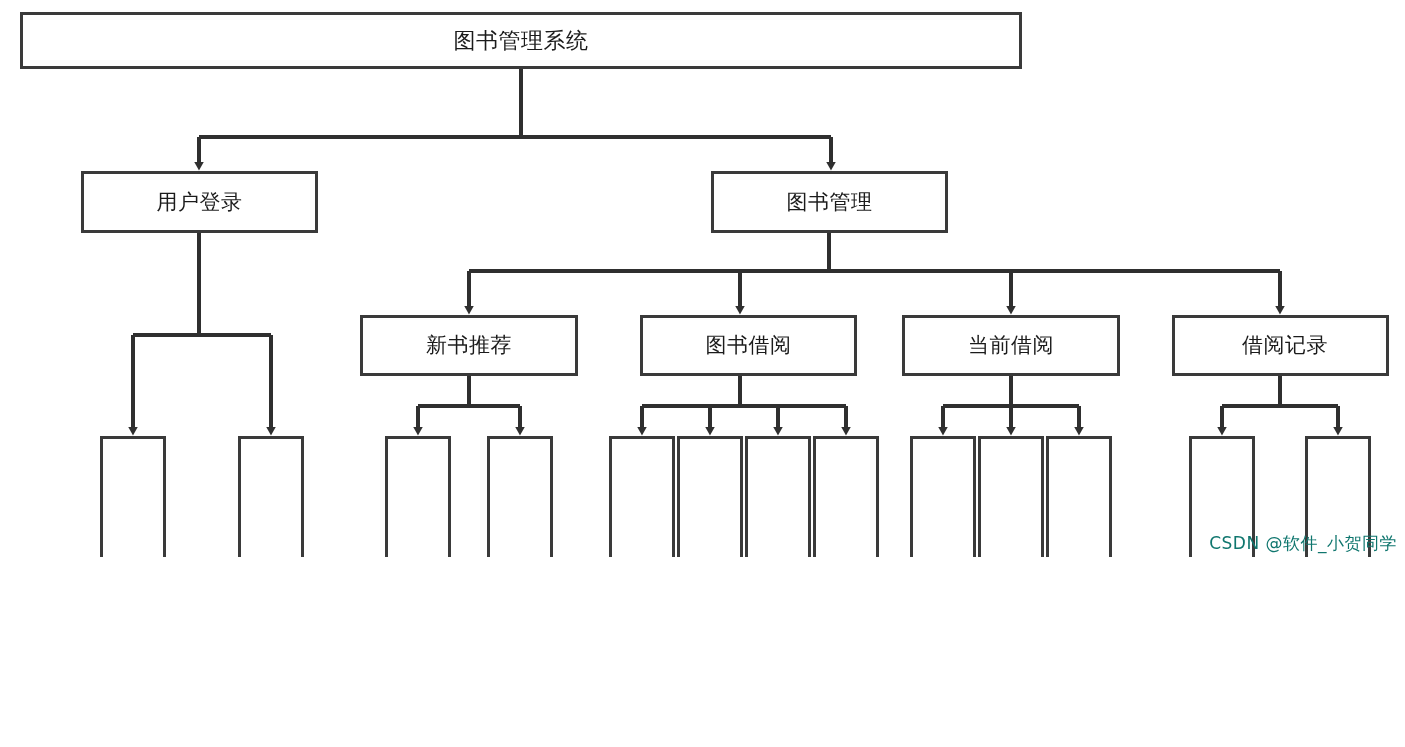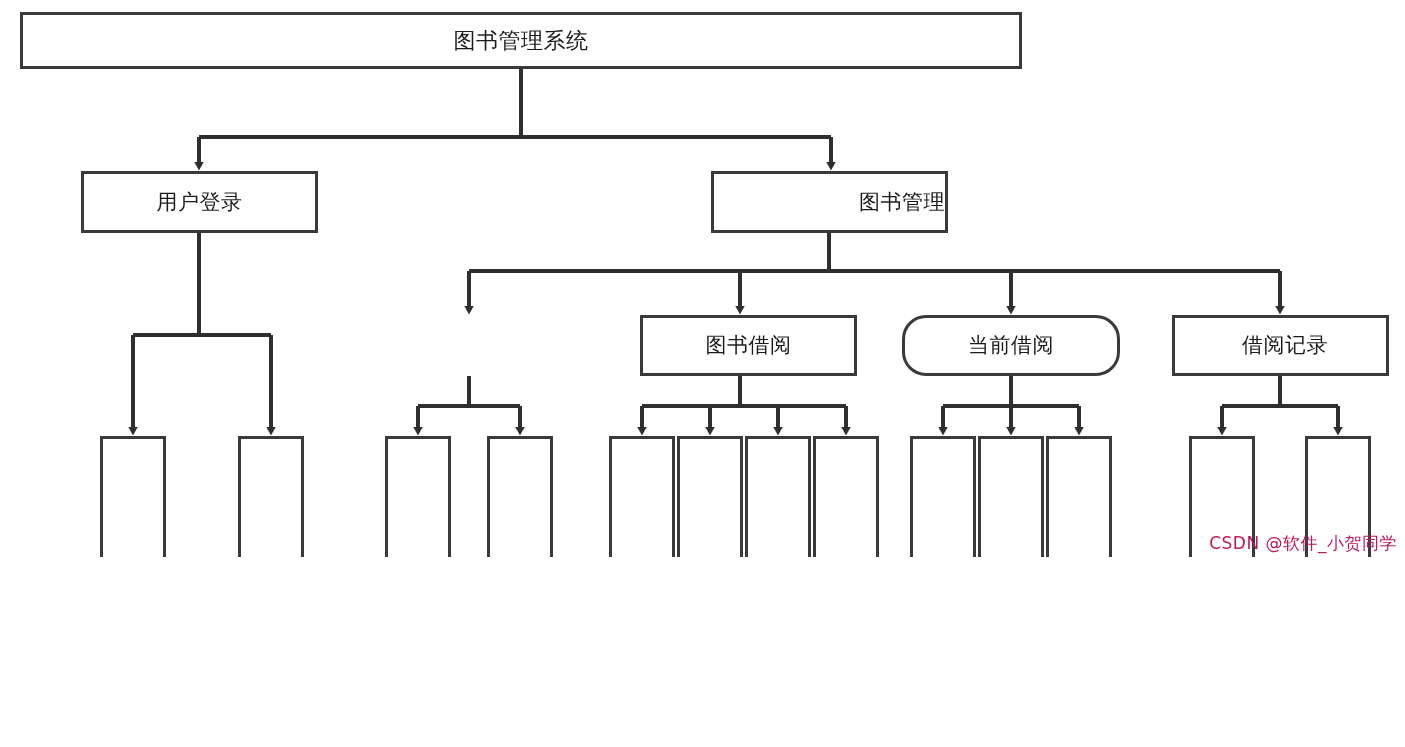--- a/index.html
+++ b/index.html
@@ -55,21 +55,21 @@
     top: 0;
     width: 1405px;
     height: 747px;
     pointer-events: none;
   }
   .watermark {
     position: absolute;
     right: 8px;
     bottom: 2px;
     font-size: 17px;
-    color: #be185d;
+    color: #0f766e;
     letter-spacing: 0.5px;
     white-space: nowrap;
   }
 </style>
 </head>
 <body>
 
 <div id="canvas">
 
   <svg id="edges" viewBox="0 0 1405 747">
@@ -122,28 +122,31 @@
     </g>
   </svg>
 
   <div class="node root" style="left:20px; top:12px; width:1002px; height:57px;">
     <span class="lbl">图书管理系统</span>
   </div>
 
   <div class="node" style="left:81px; top:171px; width:237px; height:62px;">
     <span class="lbl">用户登录</span>
   </div>
-  <div class="node" style="left:711px; top:171px; width:237px; height:62px;justify-content:flex-end;">
+  <div class="node" style="left:711px; top:171px; width:237px; height:62px;">
     <span class="lbl">图书管理</span>
   </div>
 
+  <div class="node" style="left:360px; top:315px; width:218px; height:61px;">
+    <span class="lbl">新书推荐</span>
+  </div>
   <div class="node" style="left:632px; top:315px; width:217px; height:61px;margin-left:8px;">
     <span class="lbl">图书借阅</span>
   </div>
-  <div class="node" style="left:902px; top:315px; width:218px; height:61px;border-radius:24px;">
+  <div class="node" style="left:902px; top:315px; width:218px; height:61px;">
     <span class="lbl">当前借阅</span>
   </div>
   <div class="node" style="left:1172px; top:315px; width:217px; height:61px;padding-left:9px;">
     <span class="lbl">借阅记录</span>
   </div>
 
   <div class="node leaf" style="left:100px; top:436px; width:66px; height:298px;">
     <span class="lbl">用户登录</span>
   </div>
   <div class="node leaf" style="left:238px; top:436px; width:66px; height:298px;">

